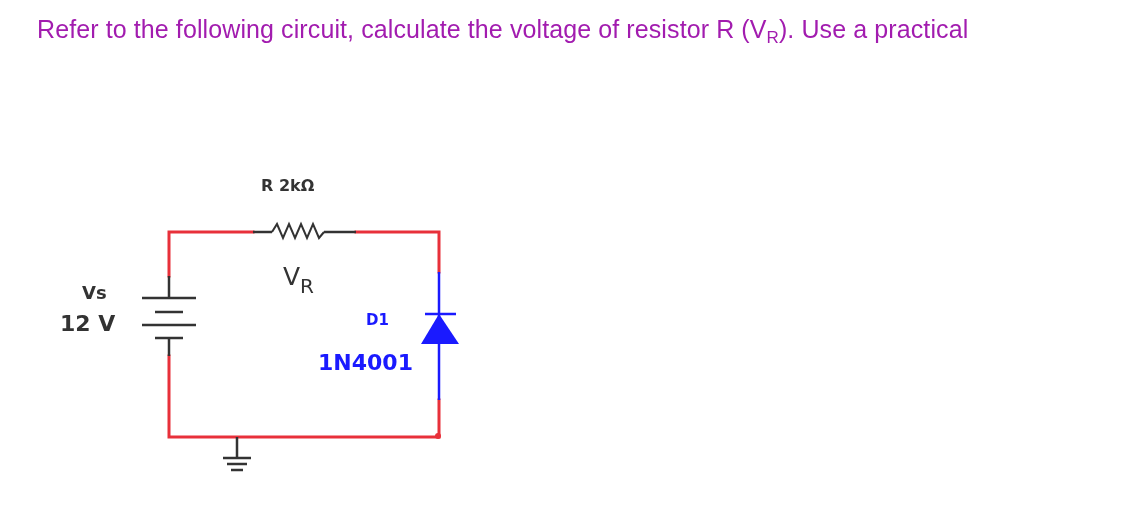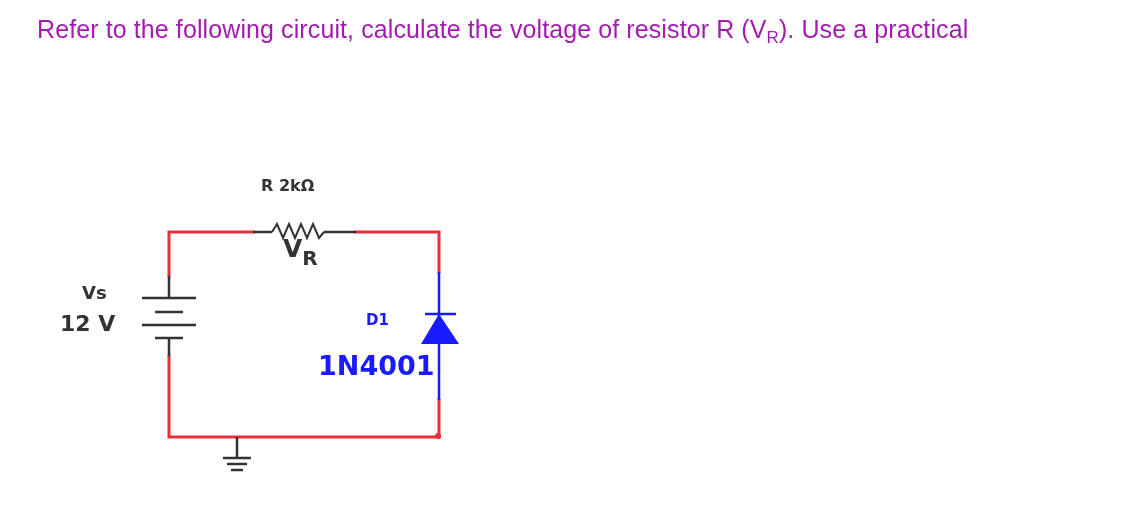--- a/index.html
+++ b/index.html
@@ -98,20 +98,20 @@
     <g stroke="#333333" stroke-width="2.5" fill="none">
       <line x1="237" y1="437" x2="237" y2="458"></line>
       <line x1="223" y1="458" x2="251" y2="458"></line>
       <line x1="227" y1="464" x2="247" y2="464"></line>
       <line x1="231" y1="470" x2="243" y2="470"></line>
     </g>
   </svg>
 
   
   <div class="lbl lbl-dark" style="left:261px; top:176px; font-size:16px;">R 2kΩ</div>
-  <div class="lbl lbl-dark" style="left:283px; top:234px; font-size:25px; font-weight:bold;"><span>V</span><sub>R</sub></div>
+  <div class="lbl lbl-dark" style="left:283px; top:262px; font-size:25px; font-weight:normal;"><span>V</span><sub>R</sub></div>
 
   <div class="lbl lbl-dark" style="left:82px; top:282px; font-size:18px;">Vs</div>
   <div class="lbl lbl-dark" style="left:60px; top:311px; font-size:22px;">12 V</div>
 
   <div class="lbl lbl-blue" style="left:366px; top:311px; font-size:15px;">D1</div>
-  <div class="lbl lbl-blue" style="left:318px; top:350px; font-size:27px;">1N4001</div>
+  <div class="lbl lbl-blue" style="left:318px; top:350px; font-size:22px;">1N4001</div>
 </div>
 
 </body></html>

